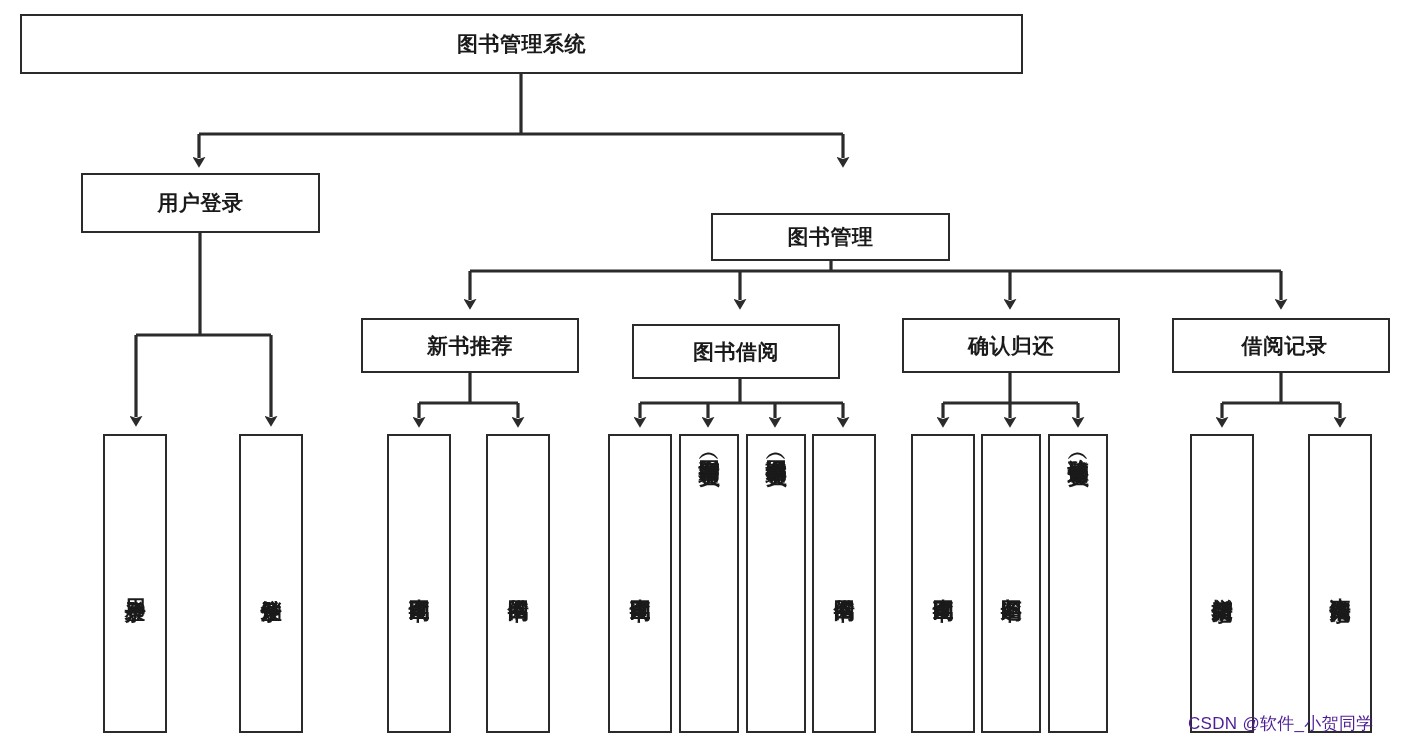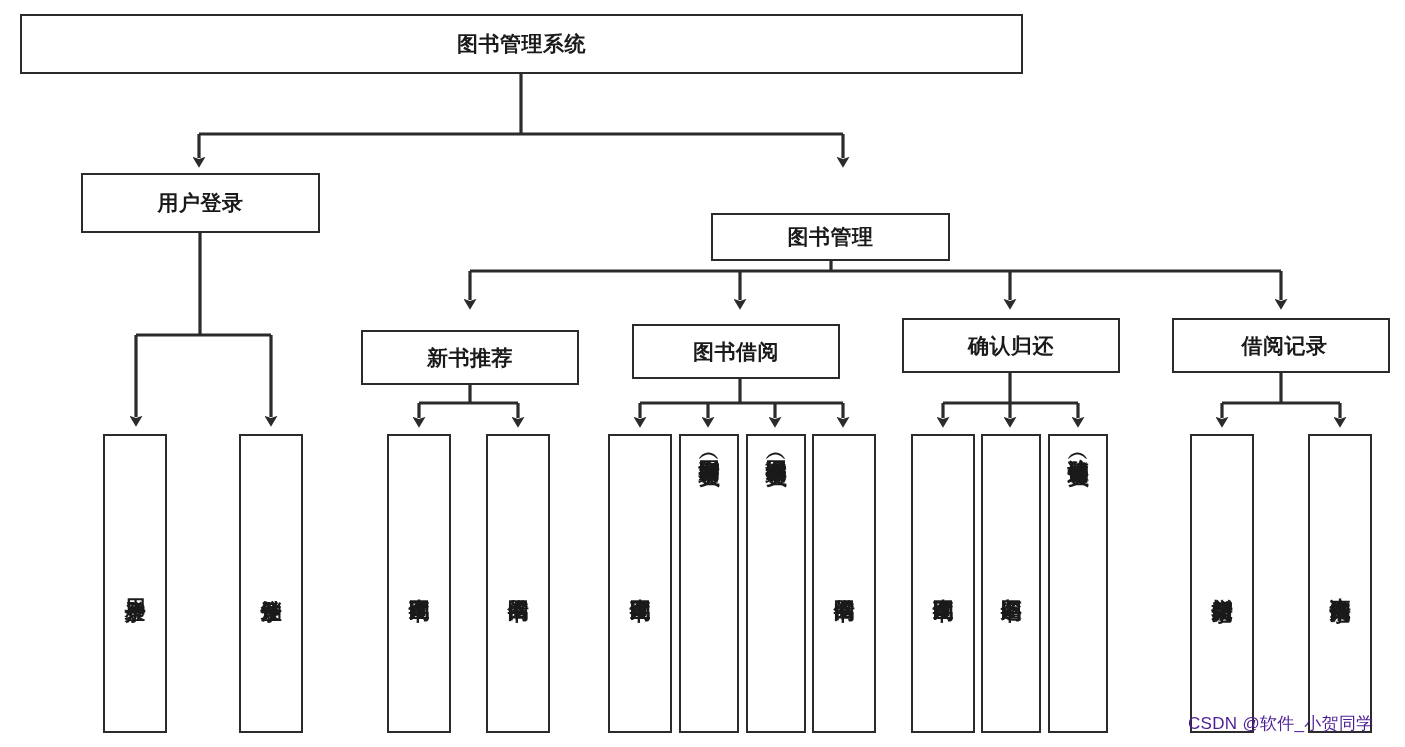--- a/index.html
+++ b/index.html
@@ -136,21 +136,21 @@
   </div>
 
   <div class="node horiz" style="left:81px; top:173px; width:239px; height:60px;">
     <span class="node-label">用户登录</span>
   </div>
 
   <div class="node horiz" style="left:711px; top:173px; width:239px; height:48px;margin-top:40px;">
     <span class="node-label">图书管理</span>
   </div>
 
-  <div class="node horiz" style="left:361px; top:318px; width:218px; height:55px;margin-top:12px;">
+  <div class="node horiz" style="left:361px; top:318px; width:218px; height:55px;">
     <span class="node-label">新书推荐</span>
   </div>
 
   <div class="node horiz" style="left:632px; top:324px; width:208px; height:55px;">
     <span class="node-label">图书借阅</span>
   </div>
 
   <div class="node horiz" style="left:902px; top:318px; width:218px; height:55px;">
     <span class="node-label">确认归还</span>
   </div>

